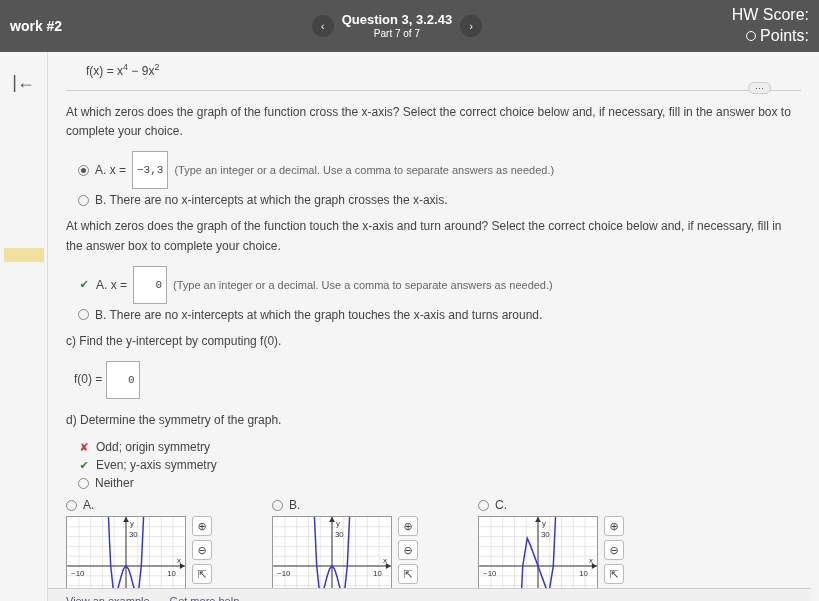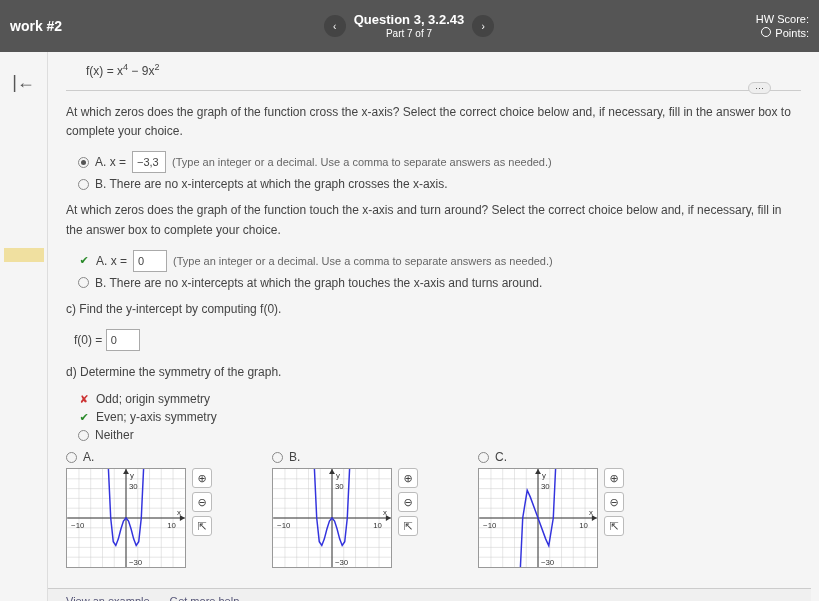--- a/index.html
+++ b/index.html
@@ -4,39 +4,39 @@
 <style>
 * { box-sizing: border-box; margin: 0; padding: 0; }
 body { font-family: Arial, sans-serif; font-size: 12px; background: #e8e8e8; color: #333; width: 819px; height: 601px; overflow: hidden; }
 .topbar { background: #555; color: #fff; display: flex; align-items: center; height: 52px; padding: 0 10px; }
 .topbar .title { font-size: 14px; font-weight: bold; }
 .topbar .center { flex: 1; display: flex; justify-content: center; align-items: center; gap: 8px; }
 .nav-btn { background: #444; border-radius: 50%; width: 22px; height: 22px; display: flex; align-items: center; justify-content: center; color: #fff; cursor: pointer; font-size: 10px; }
 .qinfo { text-align: center; line-height: 1.2; }
 .qinfo .qnum { font-weight: bold; font-size: 13px; }
 .qinfo .part { font-size: 10px; }
-.topbar .right { text-align: right; font-size: 11px; line-height: 1.3; }
+.topbar .right { text-align: right; font-size: 16px; line-height: 1.3; }
 .main { display: flex; height: 561px; }
 .leftcol { width: 48px; background: #f5f5f5; border-right: 1px solid #ddd; padding-top: 20px; display: flex; flex-direction: column; align-items: center; gap: 10px; }
 .back-icon { font-size: 18px; color: #555; cursor: pointer; }
 .marker { width: 40px; height: 14px; background: #f0e0a0; margin-top: 145px; }
 .content { flex: 1; background: #f5f5f5; padding: 10px 18px; overflow-y: auto; font-size: 12px; color: #444; position: relative; }
 .instr { margin-bottom: 6px; }
 .formula { margin-left: 20px; margin-bottom: 12px; }
 sup { font-size: 9px; }
 .hr { border-bottom: 1px solid #ccc; margin: 8px 0 12px 0; position: relative; }
 .expand { position: absolute; right: 30px; top: -8px; background: #eee; border: 1px solid #ccc; border-radius: 8px; padding: 0 6px; font-size: 9px; cursor: pointer; }
 .q { margin-bottom: 10px; line-height: 1.6; }
 .opt { display: flex; align-items: center; gap: 6px; margin: 4px 0 4px 12px; }
 .radio { width: 11px; height: 11px; border: 1px solid #888; border-radius: 50%; display: inline-flex; align-items: center; justify-content: center; flex-shrink: 0; }
 .radio.sel::after { content: ''; width: 5px; height: 5px; background: #555; border-radius: 50%; }
 .check { width: 12px; height: 12px; display: inline-flex; align-items: center; justify-content: center; flex-shrink: 0; font-size: 11px; }
 .check.correct { color: #2a8a2a; }
 .check.wrong { color: #c33; }
-.ansbox { display: inline-block; min-width: 34px; border: 1px solid #aaa; background: #fff; padding: 4px 4px; text-align: left; font-size: 11px; }
+.ansbox { display: inline-block; min-width: 34px; border: 1px solid #aaa; background: #fff; padding: 12px 4px; text-align: right; font-size: 11px; font-family: Liberation Mono, monospace; }
 .sub { color: #666; font-size: 11px; }
 .graphs { display: flex; gap: 60px; margin-top: 8px; }
 .gwrap { display: flex; align-items: flex-start; gap: 6px; }
 .glabel { display: flex; align-items: center; gap: 6px; margin-bottom: 4px; }
 .graph { border: 1px solid #999; background: #fff; position: relative; }
 .gtools { display: flex; flex-direction: column; gap: 4px; }
 .tool { width: 20px; height: 20px; border: 1px solid #bbb; border-radius: 3px; background: #fff; display: flex; align-items: center; justify-content: center; font-size: 11px; cursor: pointer; }
 .footer { position: absolute; bottom: 0; left: 0; right: 8px; border-top: 1px solid #ccc; padding: 6px 18px; background: #f0f0f0; display: flex; gap: 20px; font-size: 11px; }
 .footer a { color: #557; text-decoration: none; cursor: pointer; }
 svg.axes line.grid { stroke: #ccc; stroke-width: 0.5; }

